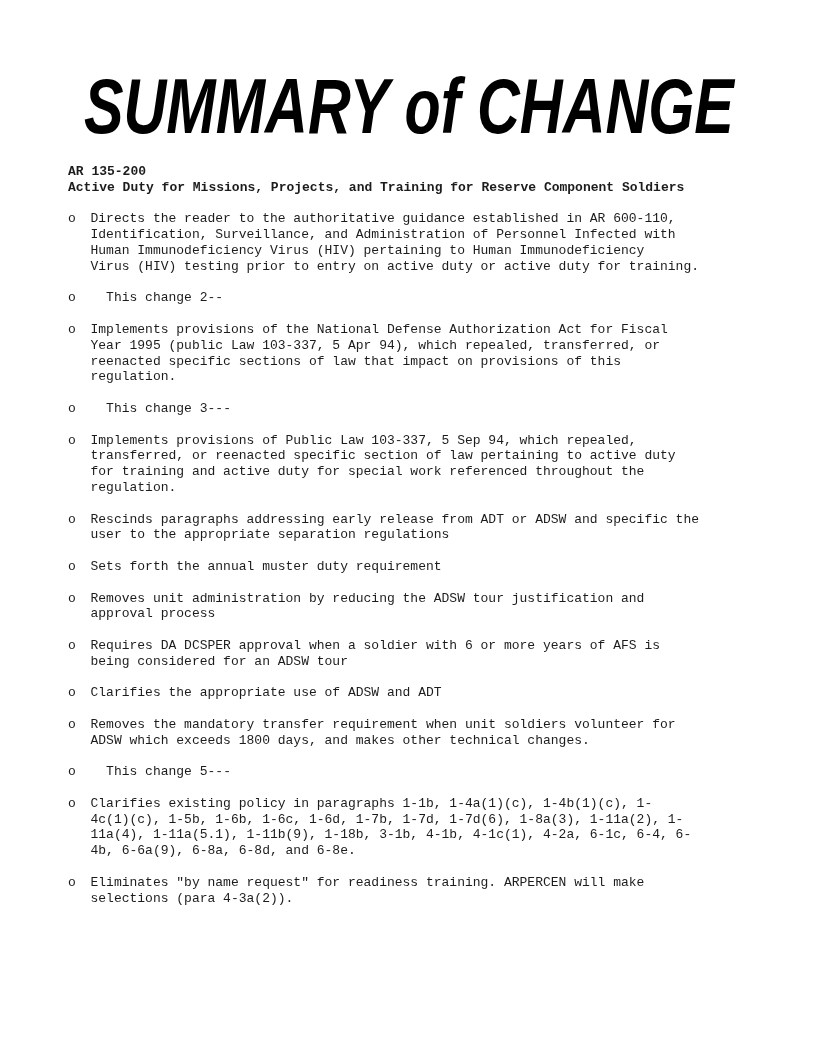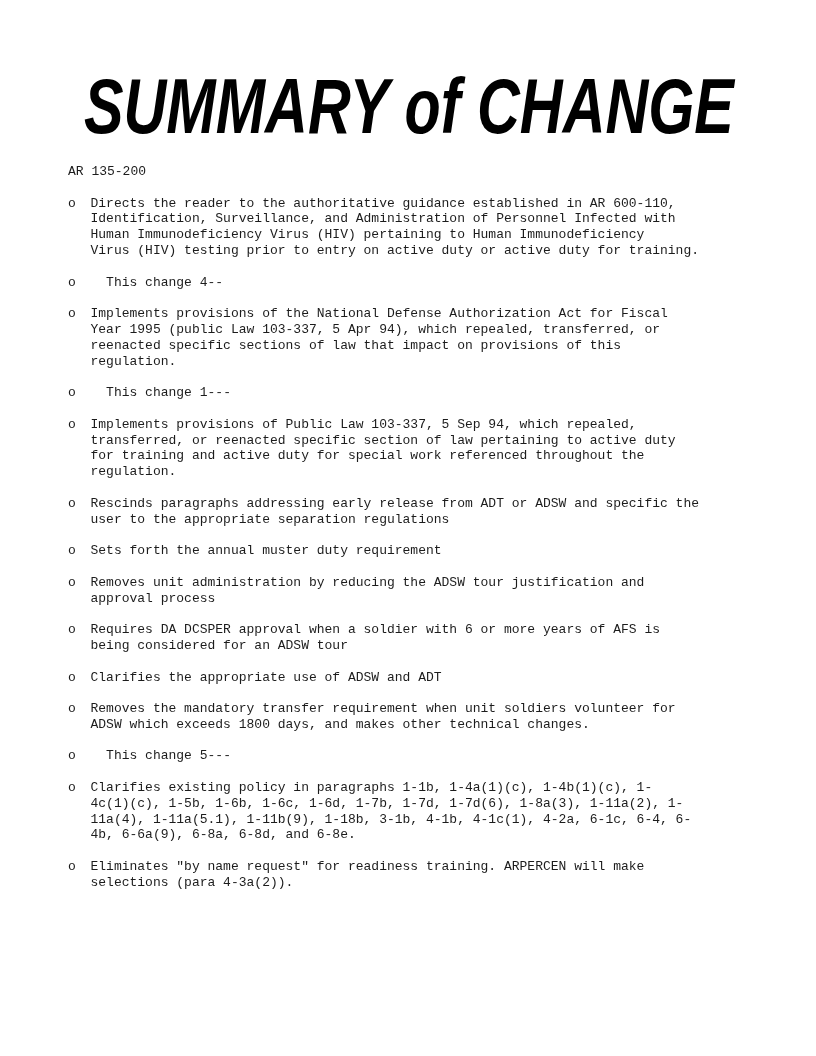--- a/index.html
+++ b/index.html
@@ -35,20 +35,21 @@
     left: 68px;
     top: 164px;
     right: 30px;
     font-family: "Liberation Mono", "DejaVu Sans Mono", monospace;
     font-size: 13px;
     line-height: 15.8px;
     color: #1c1c1c;
   }
   .docline {
     white-space: pre-wrap;
+    font-weight: bold;
   }
   .intro {
     margin-top: 15.8px;
     white-space: pre-wrap;
   }
   .item {
     display: flex;
     margin-top: 15.8px;
     align-items: flex-start;
   }
@@ -62,46 +63,47 @@
   }
 </style>
 </head>
 <body>
 
 <div class="page">
   <h1 class="title">SUMMARY of CHANGE</h1>
 
   <div class="body">
     <div class="docline">AR 135-200</div>
+    <div class="docline">Active Duty for Missions, Projects, and Training for Reserve Component Soldiers</div>
 
     <div class="items">
   <div class="item">
     <span class="bullet">o</span>
     <span class="item-text">Directs the reader to the authoritative guidance established in AR 600-110,
 Identification, Surveillance, and Administration of Personnel Infected with
 Human Immunodeficiency Virus (HIV) pertaining to Human Immunodeficiency
 Virus (HIV) testing prior to entry on active duty or active duty for training.</span>
   </div>
 
   <div class="item">
     <span class="bullet">o</span>
-    <span class="item-text">  This change 4--</span>
+    <span class="item-text">  This change 2--</span>
   </div>
 
   <div class="item">
     <span class="bullet">o</span>
     <span class="item-text">Implements provisions of the National Defense Authorization Act for Fiscal
 Year 1995 (public Law 103-337, 5 Apr 94), which repealed, transferred, or
 reenacted specific sections of law that impact on provisions of this
 regulation.</span>
   </div>
 
   <div class="item">
     <span class="bullet">o</span>
-    <span class="item-text">  This change 1---</span>
+    <span class="item-text">  This change 3---</span>
   </div>
 
   <div class="item">
     <span class="bullet">o</span>
     <span class="item-text">Implements provisions of Public Law 103-337, 5 Sep 94, which repealed,
 transferred, or reenacted specific section of law pertaining to active duty
 for training and active duty for special work referenced throughout the
 regulation.</span>
   </div>
 

